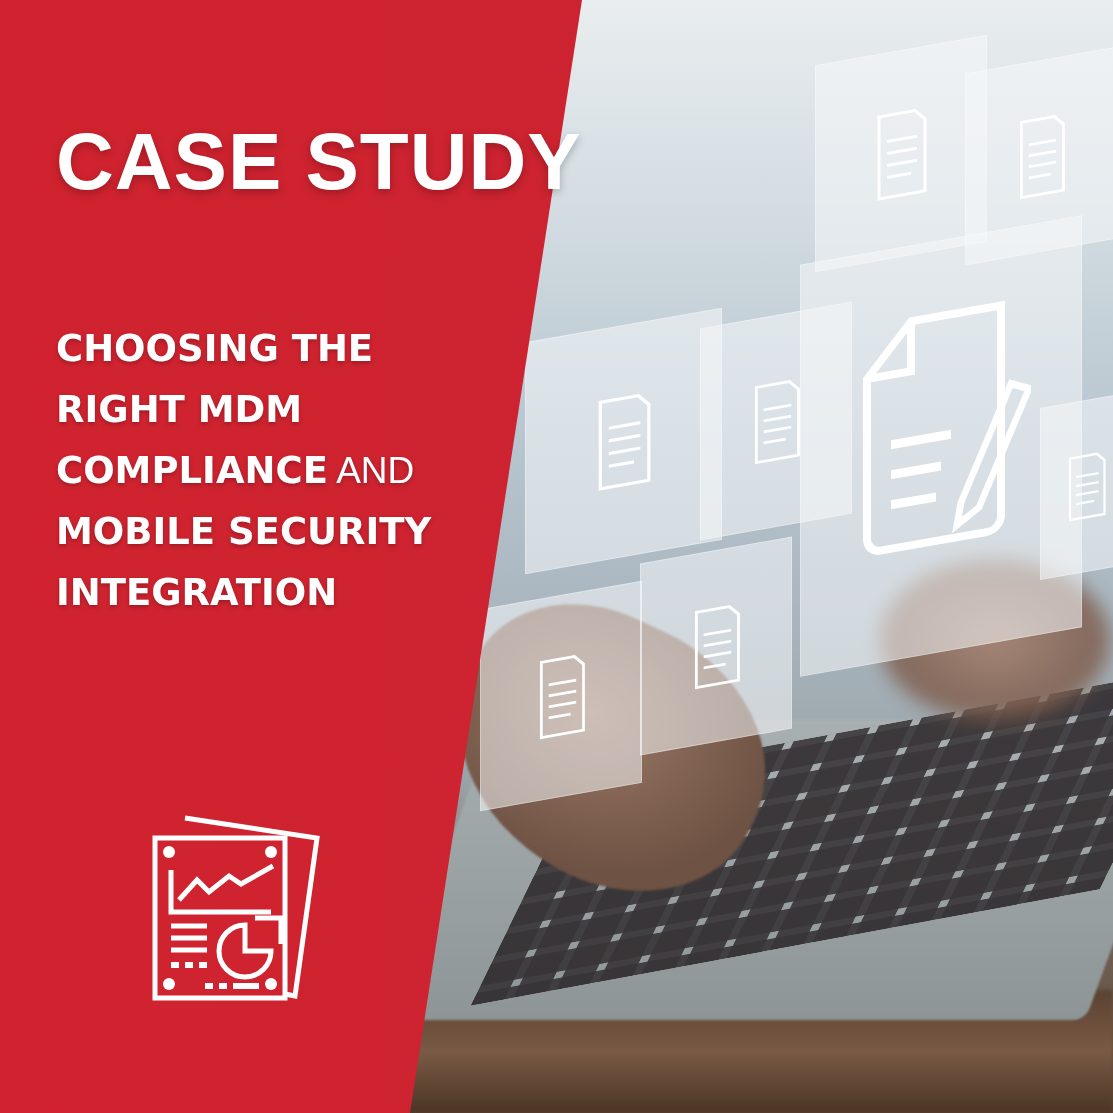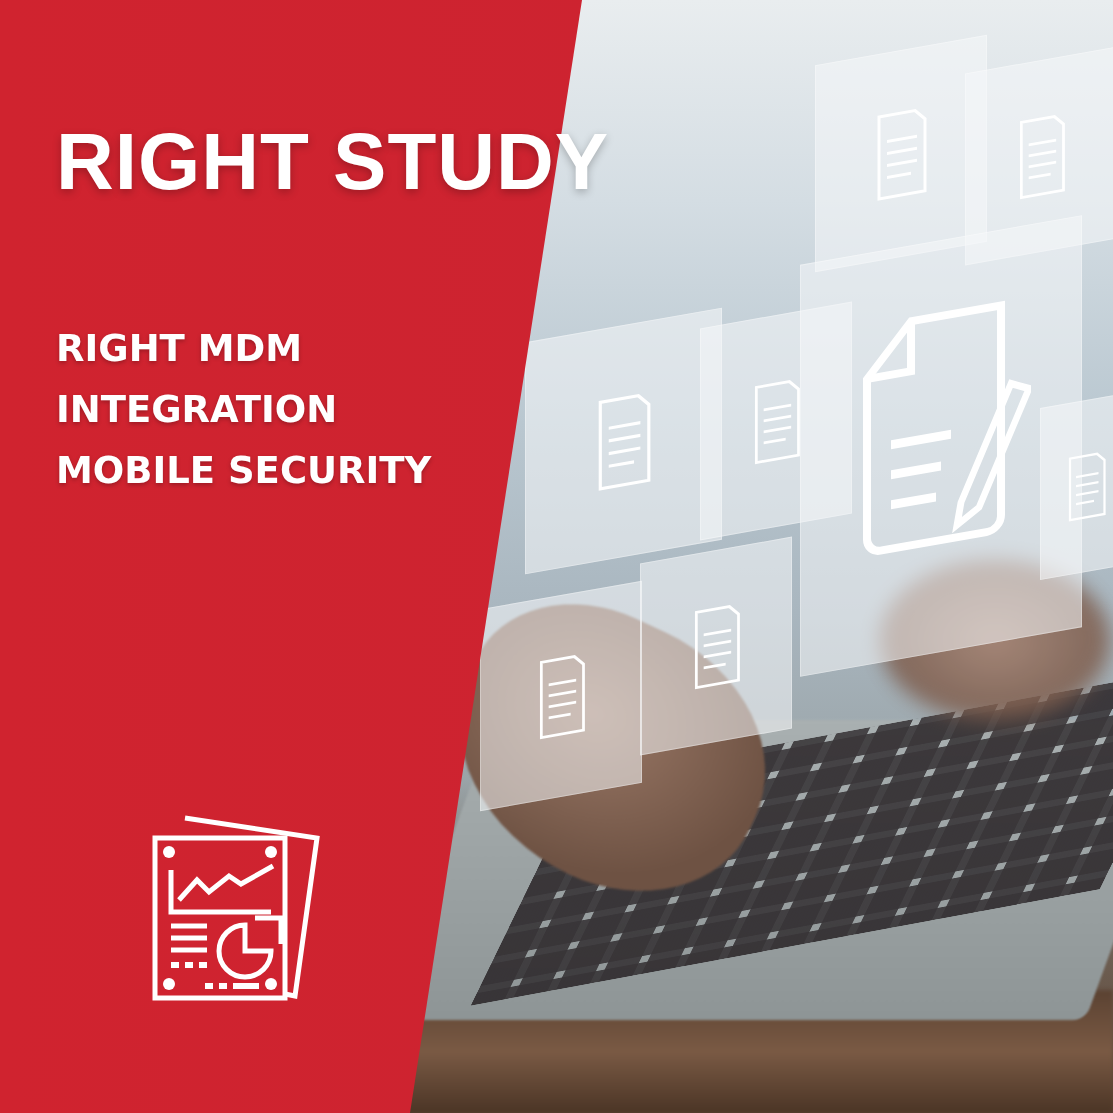--- a/index.html
+++ b/index.html
@@ -86,26 +86,28 @@
     <svg width="55" height="85" viewBox="0 0 60 90">
         <path d="M8 4h36l10 10v72H8z" fill="none" stroke="#fff" stroke-width="3"></path>
         <path d="M16 30h30M16 42h30M16 54h30M16 66h24" stroke="#fff" stroke-width="3"></path>
       </svg>
   </div>
 </div>
 
 <div class="red-panel"></div>
 
 <div class="content">
-  <div class="title">RIGHT STUDY</div>
+  <div class="title">CASE STUDY</div>
 
   <div class="headline" id="headline">
+      <span class="line"><span class="b">CHOOSING THE</span></span>
       <span class="line"><span class="b">RIGHT MDM</span></span>
+      <span class="line"><span class="b">COMPLIANCE</span><span class="r"> AND</span></span>
+      <span class="line"><span class="b">MOBILE SECURITY</span></span>
       <span class="line"><span class="b">INTEGRATION</span></span>
-      <span class="line"><span class="b">MOBILE SECURITY</span></span>
     </div>
 
   <div class="icon-wrap">
     <svg width="180" height="200" viewBox="0 0 180 200">
       <g fill="none" stroke="#fff" stroke-width="5" stroke-linejoin="miter">
         <path d="M40 8 L172 28 L150 186 L140 184"></path>
         <rect x="10" y="28" width="130" height="160"></rect>
         <path d="M26 60 V102 H126"></path>
         <path d="M34 90 L52 70 L64 82 L84 66 L96 74 L128 56"></path>
         <path d="M26 116h36M26 128h36M26 140h36"></path>

